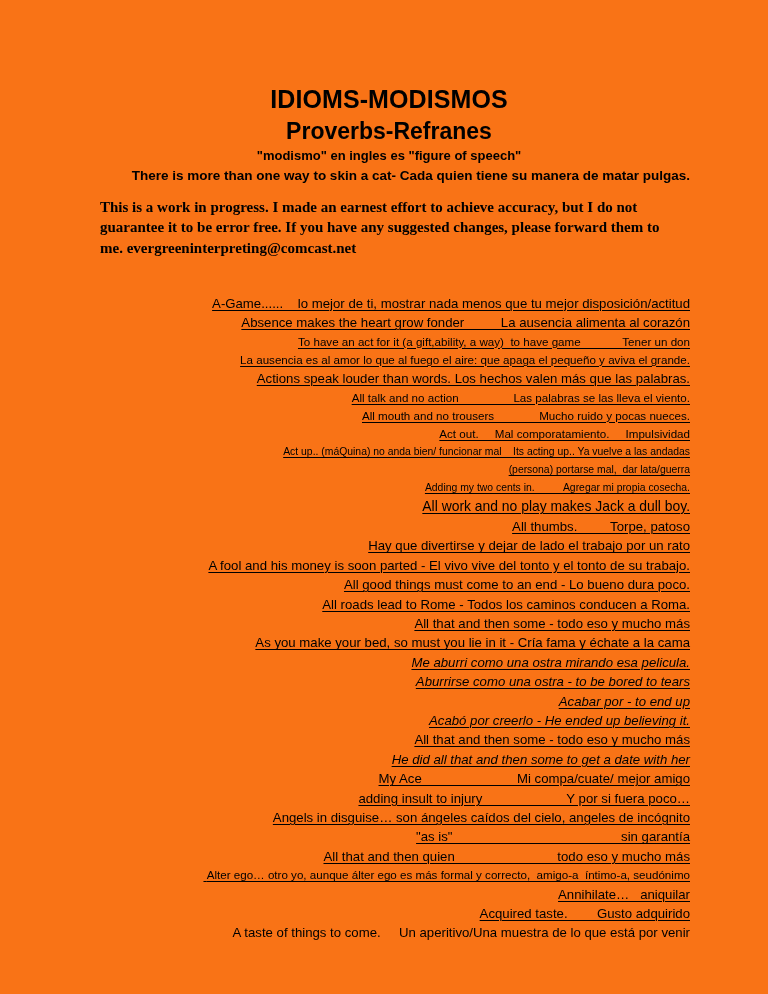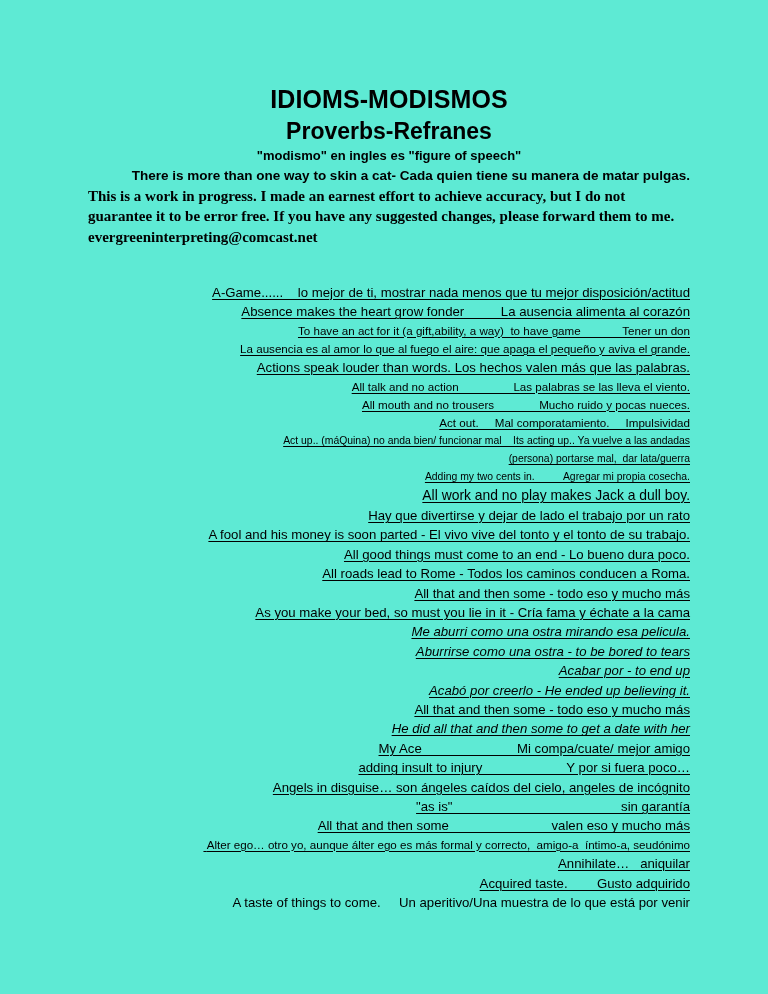--- a/index.html
+++ b/index.html
@@ -11,21 +11,21 @@
     width: 768px;
     height: 994px;
     font-family: "Liberation Sans", sans-serif;
     color: #000000;
     -webkit-font-smoothing: antialiased;
   }
   .page {
     position: relative;
     width: 768px;
     height: 994px;
-    background: #5eead4;
+    background: #f97316;
     box-sizing: border-box;
     padding: 84px 78px 0 88px;
     overflow: hidden;
   }
 
   
   .title-1 {
     text-align: center;
     font-size: 25px;
     font-weight: bold;
@@ -52,21 +52,21 @@
     font-weight: bold;
     line-height: 1.32;
     margin: 0 0 1px 0;
     text-align: right;
   }
   .note {
     font-family: "Liberation Serif", serif;
     font-size: 15px;
     font-weight: bold;
     line-height: 1.345;
-    margin: 0;
+    margin: 12px;
     text-align: left;
   }
 
   
   .entries {
     margin-top: 36px;
   }
   .entry {
     display: block;
     white-space: pre-wrap;
@@ -101,36 +101,37 @@
       <div class="entry sz-sm">To have an act for it (a gift,ability, a way)  to have game             Tener un don</div>
       <div class="entry sz-sm">La ausencia es al amor lo que al fuego el aire: que apaga el pequeño y aviva el grande.</div>
       <div class="entry">Actions speak louder than words. Los hechos valen más que las palabras.</div>
       <div class="entry sz-sm">All talk and no action                 Las palabras se las lleva el viento.</div>
       <div class="entry sz-sm">All mouth and no trousers              Mucho ruido y pocas nueces.</div>
       <div class="entry sz-sm">Act out.     Mal comporatamiento.     Impulsividad</div>
       <div class="entry sz-xs">Act up.. (máQuina) no anda bien/ funcionar mal    Its acting up.. Ya vuelve a las andadas</div>
       <div class="entry sz-xs">(persona) portarse mal,  dar lata/guerra</div>
       <div class="entry sz-xs">Adding my two cents in.          Agregar mi propia cosecha.</div>
       <div class="entry sz-lg">All work and no play makes Jack a dull boy.</div>
+      <div class="entry">All thumbs.         Torpe, patoso</div>
       <div class="entry">Hay que divertirse y dejar de lado el trabajo por un rato</div>
       <div class="entry">A fool and his money is soon parted - El vivo vive del tonto y el tonto de su trabajo.</div>
       <div class="entry">All good things must come to an end - Lo bueno dura poco.</div>
       <div class="entry">All roads lead to Rome - Todos los caminos conducen a Roma.</div>
       <div class="entry">All that and then some - todo eso y mucho más</div>
       <div class="entry">As you make your bed, so must you lie in it - Cría fama y échate a la cama</div>
       <div class="entry italic">Me aburri como una ostra mirando esa pelicula.</div>
       <div class="entry italic">Aburrirse como una ostra - to be bored to tears</div>
       <div class="entry italic">Acabar por - to end up</div>
       <div class="entry italic">Acabó por creerlo - He ended up believing it.</div>
       <div class="entry">All that and then some - todo eso y mucho más</div>
       <div class="entry italic">He did all that and then some to get a date with her</div>
       <div class="entry">My Ace                          Mi compa/cuate/ mejor amigo</div>
       <div class="entry">adding insult to injury                       Y por si fuera poco…</div>
       <div class="entry">Angels in disguise… son ángeles caídos del cielo, angeles de incógnito</div>
       <div class="entry">"as is"                                              sin garantía</div>
-      <div class="entry">All that and then some                            valen eso y mucho más</div>
+      <div class="entry">All that and then quien                            todo eso y mucho más</div>
       <div class="entry sz-sm"> Alter ego… otro yo, aunque álter ego es más formal y correcto,  amigo-a  íntimo-a, seudónimo</div>
       <div class="entry">Annihilate…   aniquilar</div>
       <div class="entry">Acquired taste.        Gusto adquirido</div>
       <div class="entry no-underline">A taste of things to come.     Un aperitivo/Una muestra de lo que está por venir</div>
     </div>
 
 </div>
 
 </body></html>

